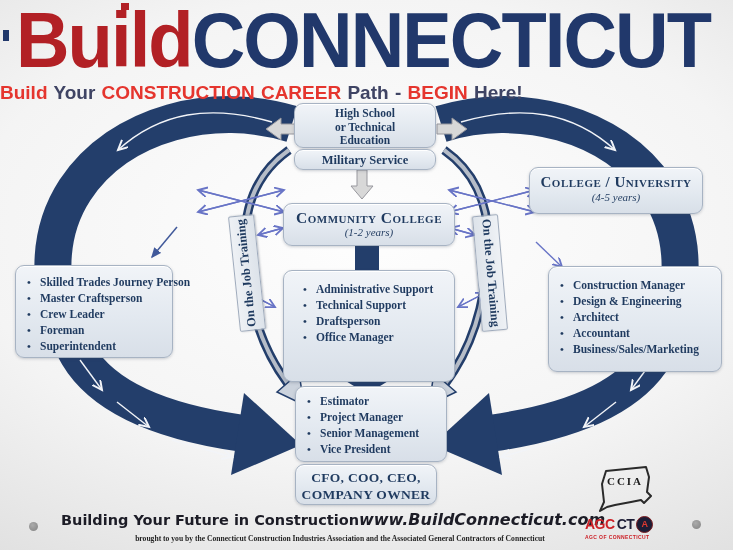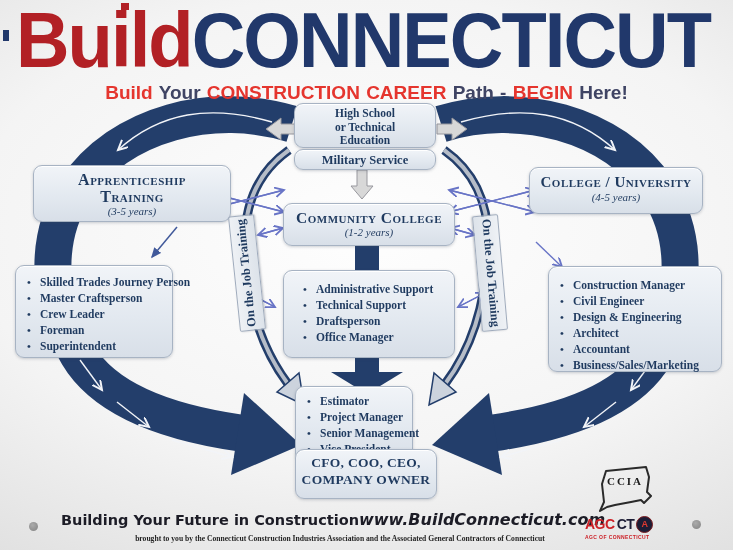--- a/index.html
+++ b/index.html
@@ -12,21 +12,21 @@
   
   .title{
     left:16px;top:0px;white-space:nowrap;
     font-family:"Liberation Sans", sans-serif;font-weight:800;
     font-size:78px;line-height:80px;letter-spacing:-2px;
     transform:scaleX(.95);transform-origin:left center;
   }
   .title .t-red{color:#b22025;}
   .title .t-navy{color:#21386b;}
   .subtitle{
-    left:0;top:82px;width:733px;text-align:center;
+    left:0;top:82px;width:733px;
     font-family:"Liberation Sans", sans-serif;font-weight:700;font-size:19px;
     word-spacing:1px;
   }
   .subtitle .red{color:#e5352e;}
   .subtitle .navy{color:#3f4464;}
   
   .speck{position:absolute;}
   .dot{position:absolute;border-radius:50%;background:radial-gradient(circle at 40% 35%, #ababab, #8e8e8e 70%, #a7a7a7);}
   
   .node{
@@ -188,27 +188,20 @@
       <div>High School</div>
       <div>or Technical</div>
       <div>Education</div>
     </div>
   </div>
 
   <div class="node" style="left:294px;top:149px;width:142px;height:21px;">
     <div class="single">Military Service</div>
   </div>
 
-  <div class="node" style="left:33px;top:165px;width:198px;height:57px;">
-    <div class="hd" style="font-size:16px;line-height:17px;padding-top:5px;">
-      <div>Apprenticeship</div>
-      <div>Training</div>
-    </div>
-    <div class="yrs">(3-5 years)</div>
-  </div>
 
   <div class="node" style="left:529px;top:167px;width:174px;height:47px;">
     <div class="hd" style="font-size:15px;line-height:17px;padding-top:6px;">College / University</div>
     <div class="yrs">(4-5 years)</div>
   </div>
 
   <div class="node" style="left:283px;top:203px;width:172px;height:43px;">
     <div class="hd" style="font-size:15.5px;line-height:17px;padding-top:5px;">Community College</div>
     <div class="yrs">(1-2 years)</div>
   </div>
@@ -219,50 +212,49 @@
   <div class="node listbox" style="left:15px;top:265px;width:158px;height:93px;">
     <ul>
         <li>Skilled Trades Journey Person</li>
         <li>Master Craftsperson</li>
         <li>Crew Leader</li>
         <li>Foreman</li>
         <li>Superintendent</li>
       </ul>
   </div>
 
-  <div class="node listbox" style="left:283px;top:270px;width:172px;height:88px;">
+  <div class="node listbox" style="left:283px;top:270px;width:172px;height:112px;">
     <ul style="padding-left:32px;padding-top:10px;">
         <li>Administrative Support</li>
         <li>Technical Support</li>
         <li>Draftsperson</li>
         <li>Office Manager</li>
       </ul>
   </div>
 
   <div class="node listbox" style="left:548px;top:266px;width:174px;height:106px;">
     <ul style="padding-top:10px;">
         <li>Construction Manager</li>
-        <li>Civil Engineer</li>
         <li>Design &amp; Engineering</li>
         <li>Architect</li>
         <li>Accountant</li>
         <li>Business/Sales/Marketing</li>
       </ul>
   </div>
 
-  <div class="node listbox" style="left:295px;top:386px;width:118px;height:76px;">
+  <div class="node listbox" style="left:295px;top:386px;width:152px;height:76px;">
     <ul style="padding-top:6px;line-height:14px;">
         <li>Estimator</li>
         <li>Project Manager</li>
         <li>Senior Management</li>
         <li>Vice President</li>
       </ul>
   </div>
 
-  <div class="node" style="left:295px;top:449px;width:142px;height:50px;">
+  <div class="node" style="left:295px;top:464px;width:142px;height:41px;">
     <div class="exec">
       <div>CFO, COO, CEO,</div>
       <div>COMPANY OWNER</div>
     </div>
   </div>
 
   <div class="abs tagline">Building Your Future in Construction</div>
   <div class="abs website">www.BuildConnecticut.com</div>
   <div class="abs smallprint">brought to you by the Connecticut Construction Industries Association and the Associated General Contractors of Connecticut</div>
 

